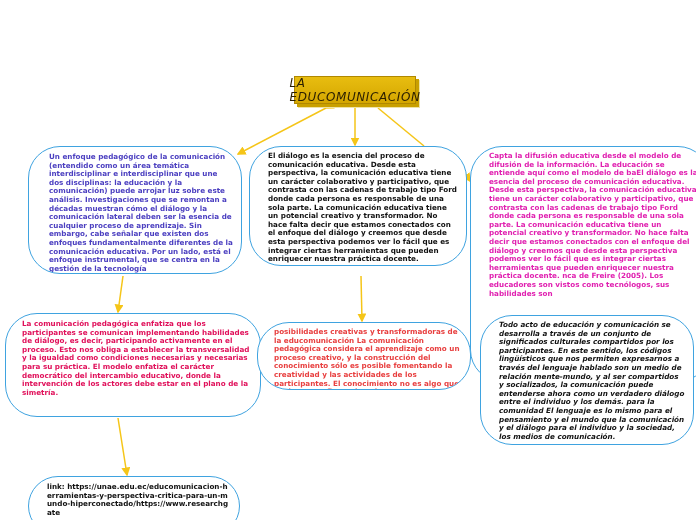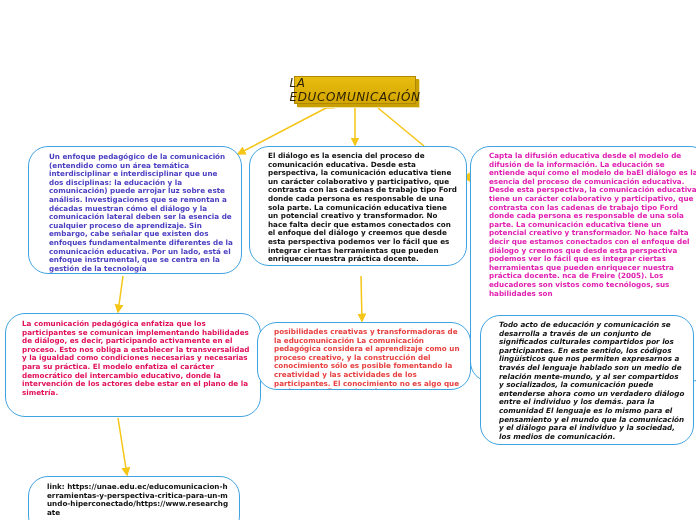--- a/index.html
+++ b/index.html
@@ -14,21 +14,21 @@
     border:1px solid #b08800;
     box-shadow:3px 3px 0 #c9a000, 4px 4px 0 #eee3a8;
     display:flex; align-items:center; justify-content:center;
   }
   .root span {
     font-family:"DejaVu Sans", sans-serif; font-style:italic;
     font-size:12px; letter-spacing:0.6px; color:#2b1f00;
   }
   .node {
     position:absolute; box-sizing:border-box;
-    border:1.5px solid #3fa3e0; border-radius:20px;
+    border:1.5px solid #3fa3e0; border-radius:32px;
     background:#ffffff;
     font-weight:bold; font-size:7.2px; line-height:8.6px;
     overflow:hidden;
   }
   .node p { margin:0; }
   #n1 { left:28px; top:146px; width:214px; height:128px; padding:6px 8px 4px 20px; color:#4b3fc0; }
   #n2 { left:249px; top:146px; width:218px; height:120px; padding:5px 8px 4px 18px; color:#111111; }
   #n3 { left:470px; top:146px; width:240px; height:236px; padding:5px 8px 4px 18px; color:#e020b0; }
   #n4 { left:5px; top:313px; width:256px; height:104px; padding:6px 8px 4px 16px; color:#e0105a; }
   #n5 { left:257px; top:322px; width:214px; height:68px; padding:5px 8px 4px 16px; color:#e84040; }

